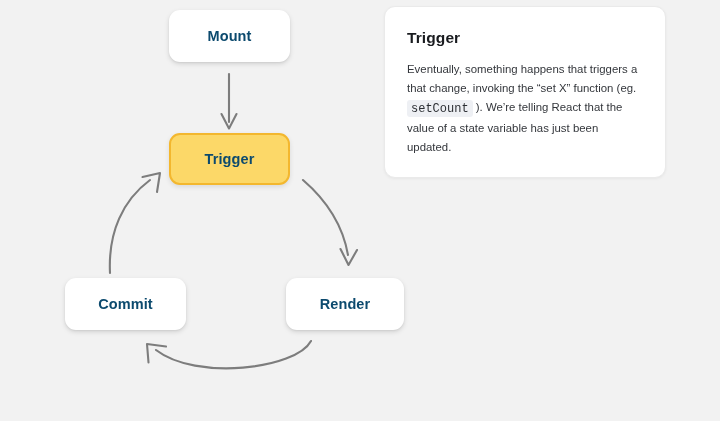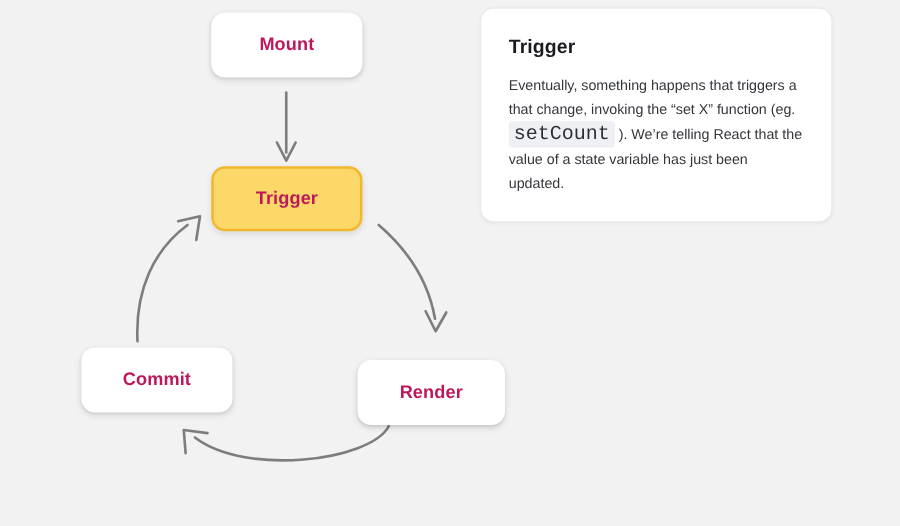--- a/index.html
+++ b/index.html
@@ -24,35 +24,35 @@
   
   .node {
     position: absolute;
     display: flex;
     align-items: center;
     justify-content: center;
     box-sizing: border-box;
     background: #ffffff;
     border-radius: 11px;
     box-shadow: 0 2px 5px rgba(0,0,0,0.13), 0 1px 2px rgba(0,0,0,0.06);
-    color: #be185d;
+    color: #0c4a6e;
     font-size: 14.5px;
     font-weight: 600;
     letter-spacing: 0.1px;
     user-select: none;
   }
   .node.accent {
     background: #fcd868;
     border: 2px solid #f3b72e;
     box-shadow: 0 2px 5px rgba(0,0,0,0.10);
   }
 
   #node-mount   { left: 169px; top: 10px;  width: 121px; height: 52px; }
   #node-trigger { left: 169px; top: 133px; width: 121px; height: 52px; }
-  #node-render  { left: 286px; top: 288px; width: 118px; height: 52px; }
+  #node-render  { left: 286px; top: 278px; width: 118px; height: 52px; }
   #node-commit  { left: 65px;  top: 278px; width: 121px; height: 52px; }
 
   
   #arrows {
     position: absolute;
     left: 0; top: 0;
     width: 720px;
     height: 421px;
     pointer-events: none;
   }
@@ -78,21 +78,21 @@
     letter-spacing: 0.1px;
   }
   #panel-body {
     margin: 0;
     font-size: 11.4px;
     line-height: 19.2px;
     color: #33363b;
   }
   .code-chip {
     font-family: "Liberation Mono", monospace;
-    font-size: 16px;
+    font-size: 12px;
     background: #eef0f4;
     color: #2c2f34;
     border-radius: 3px;
     padding: 1.5px 4px;
     white-space: nowrap;
   }
 </style>
 </head>
 <body>
 

